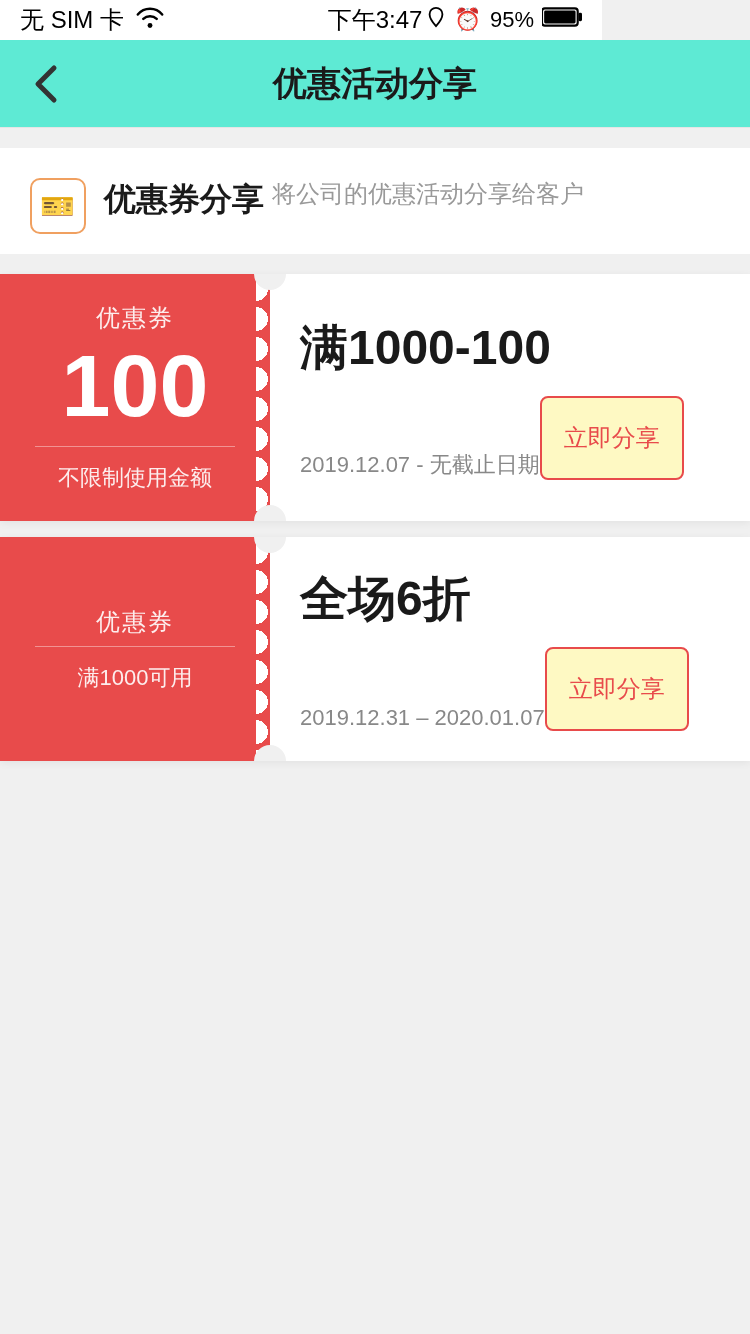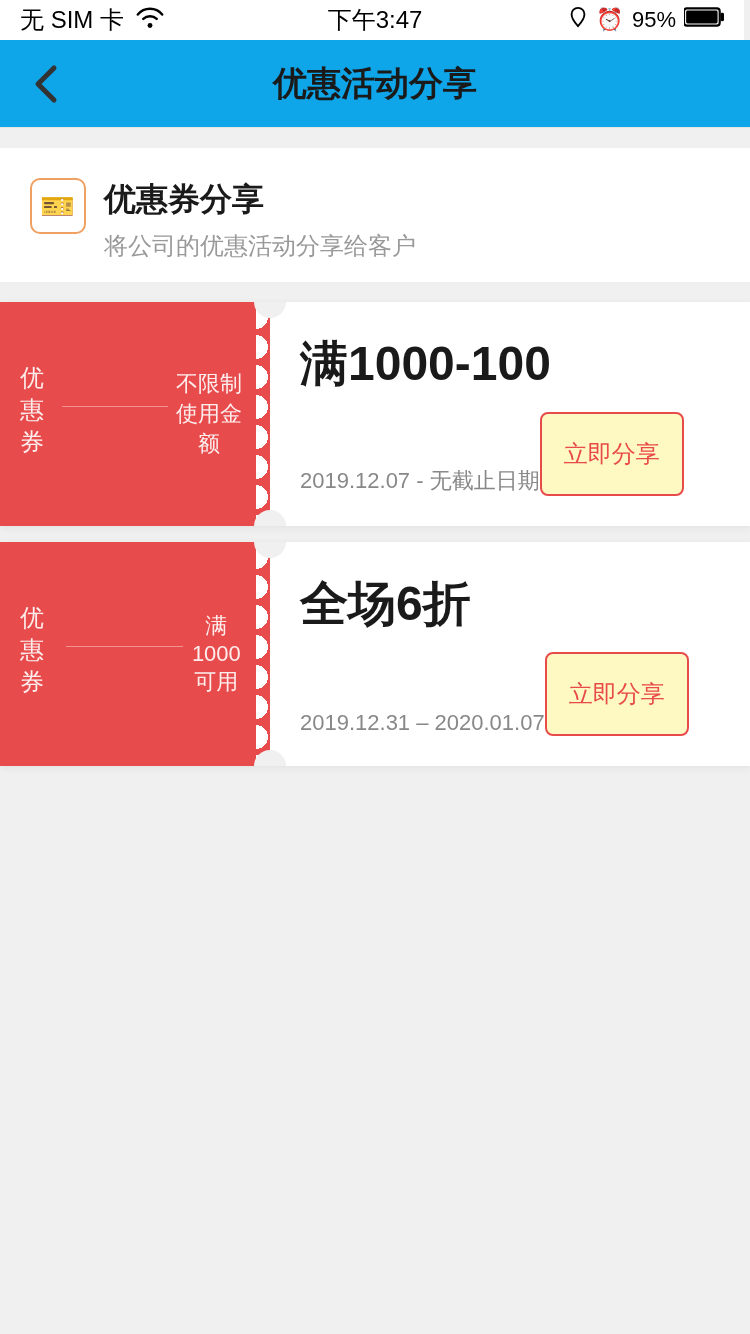--- a/index.html
+++ b/index.html
@@ -7,21 +7,21 @@
     body {
       width: 750px;
       min-height: 1334px;
       background: #f0f0f0;
       font-family: -apple-system, 'PingFang SC', 'Helvetica Neue', Arial, sans-serif;
       overflow-x: hidden;
     }
 
     
     .status-bar {
-      width: 744px;
+      width: 602px;
       height: 40px;
       background: #fff;
       display: flex;
       align-items: center;
       justify-content: space-between;
       padding: 0 20px;
     }
     .status-left {
       font-size: 24px;
       font-weight: 500;
@@ -43,21 +43,21 @@
       align-items: center;
       gap: 8px;
       font-size: 22px;
       color: #000;
     }
 
     
     .nav-bar {
       width: 750px;
       height: 88px;
-      background: #0ea5e9;
+      background: #5eead4;
       display: flex;
       align-items: center;
       justify-content: center;
       position: relative;
       border-bottom: 1px solid #e5e5e5;
     }
     .nav-back {
       position: absolute;
       left: 24px;
       width: 44px;
@@ -96,21 +96,21 @@
       border: 2px solid #f0a060;
       border-radius: 10px;
       display: flex;
       align-items: center;
       justify-content: center;
       flex-shrink: 0;
       font-size: 28px;
     }
     .section-text-group {
       display: flex;
-      flex-direction: column;
+      flex-direction: row;
       gap: 8px;
     }
     .section-title {
       font-size: 32px;
       font-weight: 600;
       color: #1a1a1a;
     }
     .section-subtitle {
       font-size: 24px;
       color: #999;
@@ -135,21 +135,21 @@
       position: relative;
       box-shadow: 0 2px 8px rgba(0,0,0,0.06);
     }
 
     
     .coupon-left {
       width: 270px;
       background: #e84b4b;
       padding: 28px 20px;
       display: flex;
-      flex-direction: row;
+      flex-direction: column;
       align-items: center;
       justify-content: center;
       position: relative;
       flex-shrink: 0;
     }
     
     .coupon-left::after {
       content: '';
       position: absolute;
       right: -14px;
@@ -299,20 +299,21 @@
     <span class="section-subtitle">将公司的优惠活动分享给客户</span>
   </div>
 </div>
 
 <div class="coupon-list">
 <div class="coupon-card">
     <div class="coupon-left">
       <div class="coupon-notch-top"></div>
       <div class="coupon-notch-bottom"></div>
       <span class="coupon-label">优惠券</span>
+      <span class="coupon-amount">100</span>
       <div class="coupon-divider"></div>
       <span class="coupon-condition">不限制使用金额</span>
     </div>
     <div class="coupon-right">
       <span class="coupon-name">满1000-100</span>
       <div class="coupon-meta">
         <span class="coupon-date">2019.12.07 - 无截止日期</span>
         <button class="share-btn">立即分享</button>
       </div>
     </div>

